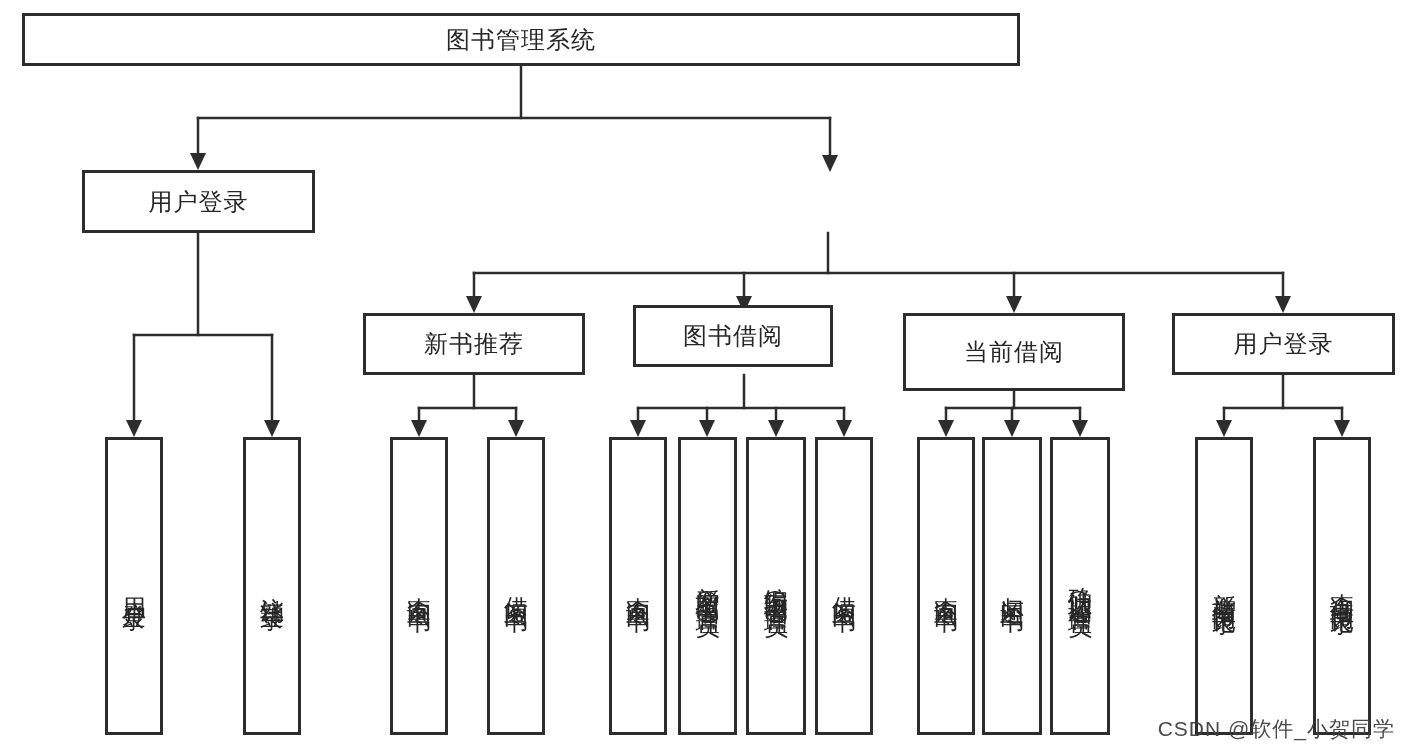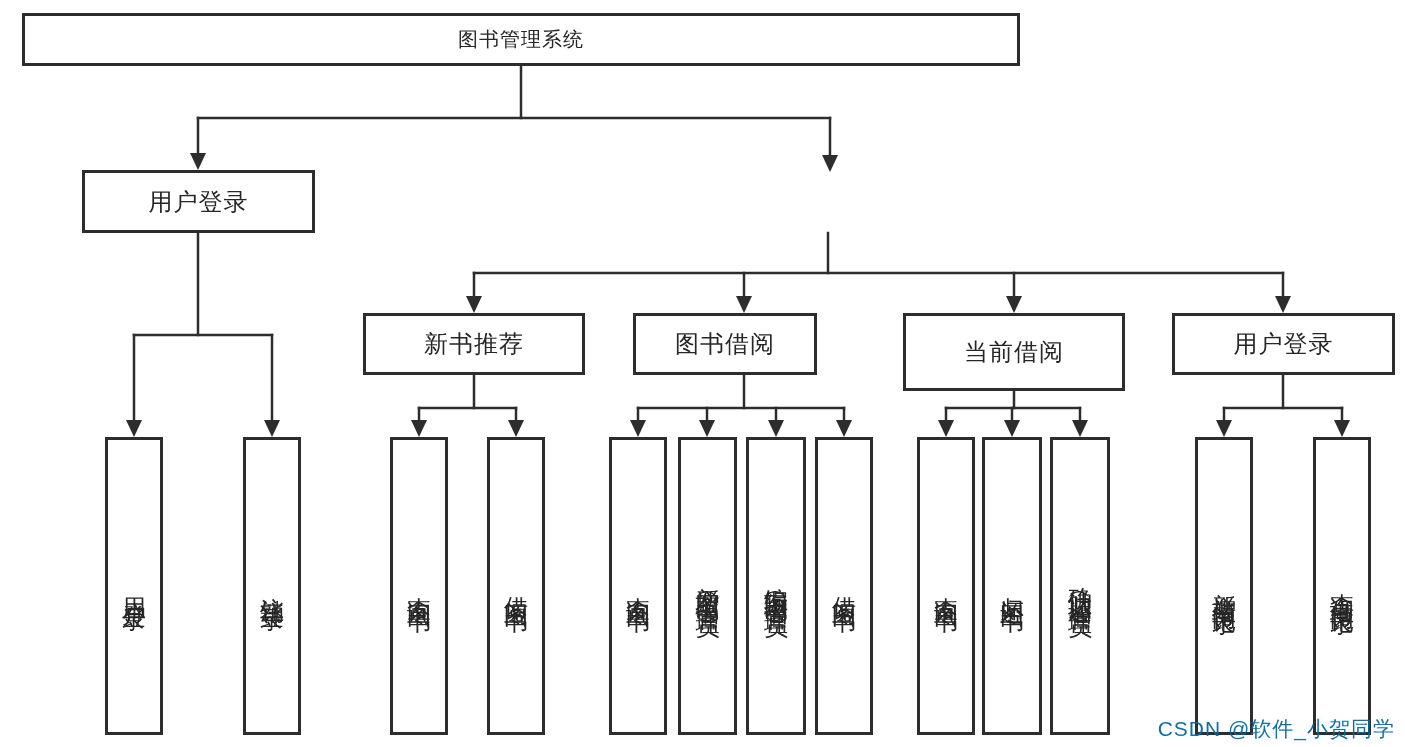--- a/index.html
+++ b/index.html
@@ -20,50 +20,50 @@
     position: absolute;
     box-sizing: border-box;
     border: 3px solid #2d2d2d;
     background: #ffffff;
     display: flex;
     align-items: center;
     justify-content: center;
     color: #262626;
   }
   .h-box { font-size: 24px; letter-spacing: 1px; }
-  .root-box { font-size: 20px; }
+  .root-box { font-size: 24px; }
   .leaf {
     width: 58px;
     top: 437px;
     height: 298px;
   }
   .leaf .vtext {
     writing-mode: vertical-rl;
     text-orientation: mixed;
     font-size: 24px;
     letter-spacing: 4px;
     line-height: 1;
     white-space: nowrap;
   }
   .watermark {
     position: absolute;
     right: 10px;
     bottom: 4px;
     font-size: 21px;
-    color: #0369a1;
+    color: #404040;
     letter-spacing: 1px;
     opacity: 0.95;
   }
 
   
   #root     { left: 22px;  top: 13px;  width: 998px; height: 53px; }
   #n-login  { left: 82px;  top: 170px; width: 233px; height: 63px; }
   #n-mgmt   { left: 710px; top: 172px; width: 237px; height: 61px; }
   #n-new    { left: 363px; top: 313px; width: 222px; height: 62px; justify-content: center; }
-  #n-borrow { left: 633px; top: 313px; width: 184px; height: 62px; }
+  #n-borrow { left: 633px; top: 305px; width: 200px; height: 62px; }
   #n-cur    { left: 903px; top: 313px; width: 222px; height: 78px; }
   #n-rec    { left: 1172px; top: 313px; width: 223px; height: 62px; }
 
   #l-login1 { left: 105px; }
   #l-login2 { left: 243px; }
   #l-new1   { left: 390px; }
   #l-new2   { left: 487px; }
   #l-bor1   { left: 609px; }
   #l-bor2   { left: 678px; width: 59px; }
   #l-bor3   { left: 746px; width: 60px; }

